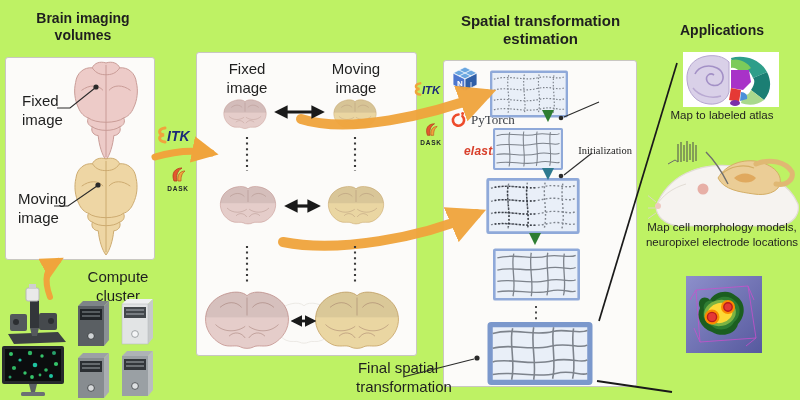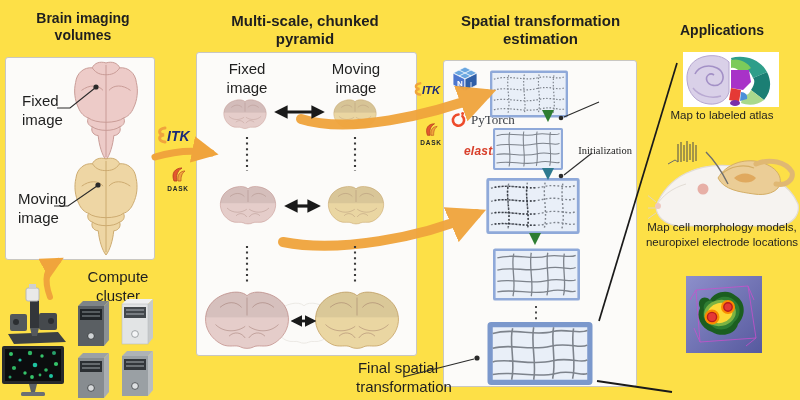--- a/index.html
+++ b/index.html
@@ -5,21 +5,21 @@
   :root{
     --accent_orange:#F0A43C; --itk_navy:#1B2A78; --dask_orange:#E4572E;
     --pytorch_orange:#EE4C2C; --elastix_red:#D8402C; --elastix_brown:#A0622D;
     --green_arrow:#2E7D32; --teal_arrow:#2E7A8F;
     --grid_bg:#E9EFF8; --grid_border:#8FA9D9; --grid_border_final:#7B98CC; --grid_line:#7D838C;
     --brain_pink:#EDCBC8; --brain_pink_line:#C89B96; --brain_tan:#EED6A4; --brain_tan_line:#CBA96E;
     --slice_pink:#E5CDCA; --slice_tan:#EAD6A2;
     --box_border:#C9C7C2; --box_bg:#FCFBF9; --text:#1F1F1F; --callout:#2A2A2A;
   }
   html,body{margin:0;padding:0;background:#fff;}
-  .canvas{position:relative;width:800px;height:400px;background:#fde047;overflow:hidden;
+  .canvas{position:relative;width:800px;height:400px;background:#bef264;overflow:hidden;
           font-family:"Liberation Sans",sans-serif;color:var(--text);}
   .abs{position:absolute;}
   .hdr{font-weight:700;text-align:center;line-height:1.22;}
   .h15{font-size:15px;} .h14{font-size:14px;}
   .lbl{font-size:15px;line-height:1.25;}
   .lbl-c{text-align:center;} .lbl-r{text-align:right;}
   .lbl-sm{font-size:10.5px;line-height:1.22;}
   .lbl-app{font-size:11.5px;line-height:1.28;text-align:center;}
   .panel{position:absolute;border:1.5px solid var(--box_border);border-radius:3px;background:var(--box_bg);}
   svg{display:block;}
@@ -105,21 +105,20 @@
         <path d="M0,0 L3.6,1.8 L0,3.6 Z" class="fill-teal"></path>
       </marker>
       <linearGradient id="heatbg" x1="0" y1="0" x2="1" y2="1">
         <stop offset="0" stop-color="#8D8FCB"></stop>
           <stop offset="1" stop-color="#56599E"></stop>
       </linearGradient>
     </defs>
   </svg>
 
   <div class="abs hdr h14" style="left:18px;top:10px;width:130px;">Brain imaging volumes</div>
-  <div class="abs hdr h15" style="left:210px;top:12px;width:190px;">Multi-scale, chunked pyramid</div>
   <div class="abs hdr h15" style="left:448px;top:12px;width:185px;">Spatial transformation estimation</div>
   <div class="abs hdr h14" style="left:652px;top:22px;width:140px;">Applications</div>
 
   <div class="panel" style="left:5px;top:57px;width:148px;height:201px;"></div>
   <div class="panel" style="left:196px;top:52px;width:219px;height:302px;"></div>
   <div class="panel" style="left:443px;top:60px;width:192px;height:325px;"></div>
 
   <svg class="abs" style="left:68px;top:61px;" width="76" height="100" viewBox="0 0 72 102">
     <g style="fill:var(--brain_pink)">
         <use href="#dorsalBrain" style="stroke:var(--brain_pink_line)"></use>

